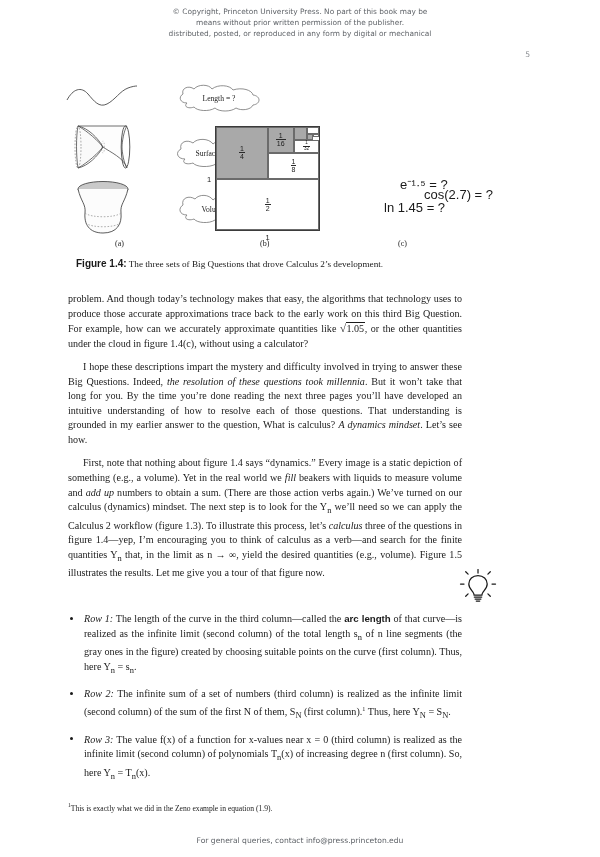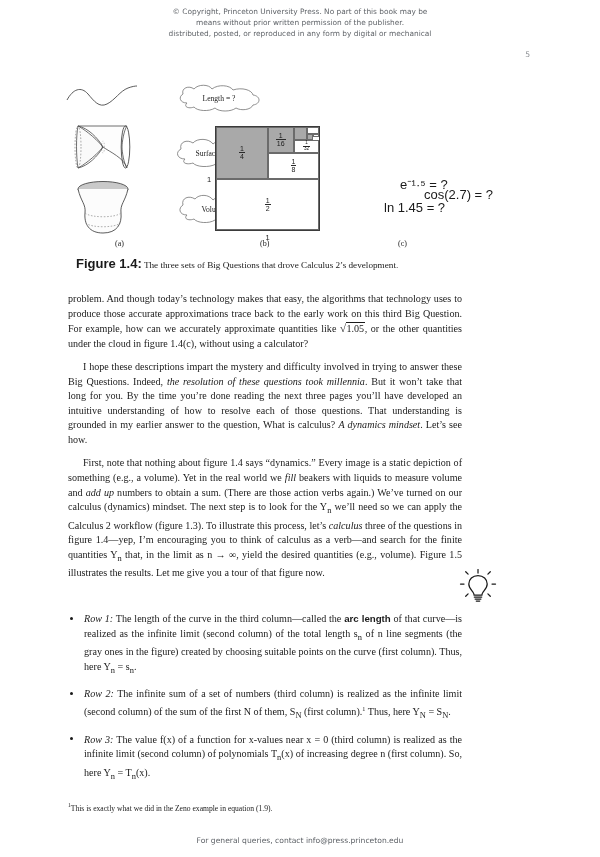--- a/index.html
+++ b/index.html
@@ -145,21 +145,21 @@
   
   .caption {
     position: absolute;
     top: 258px;
     left: 76px;
     width: 440px;
     font-size: 9.2px;
     line-height: 12px;
     color: #1a1a1a;
   }
-  .caption b { font-family: "Liberation Sans", sans-serif; font-size: 13px; }
+  .caption b { font-family: "Liberation Sans", sans-serif; font-size: 10px; }
 
   
   .body {
     position: absolute;
     top: 288px;
     left: 68px;
     width: 394px;
   }
   .body p {
     margin: 4px 0 9px 0;

